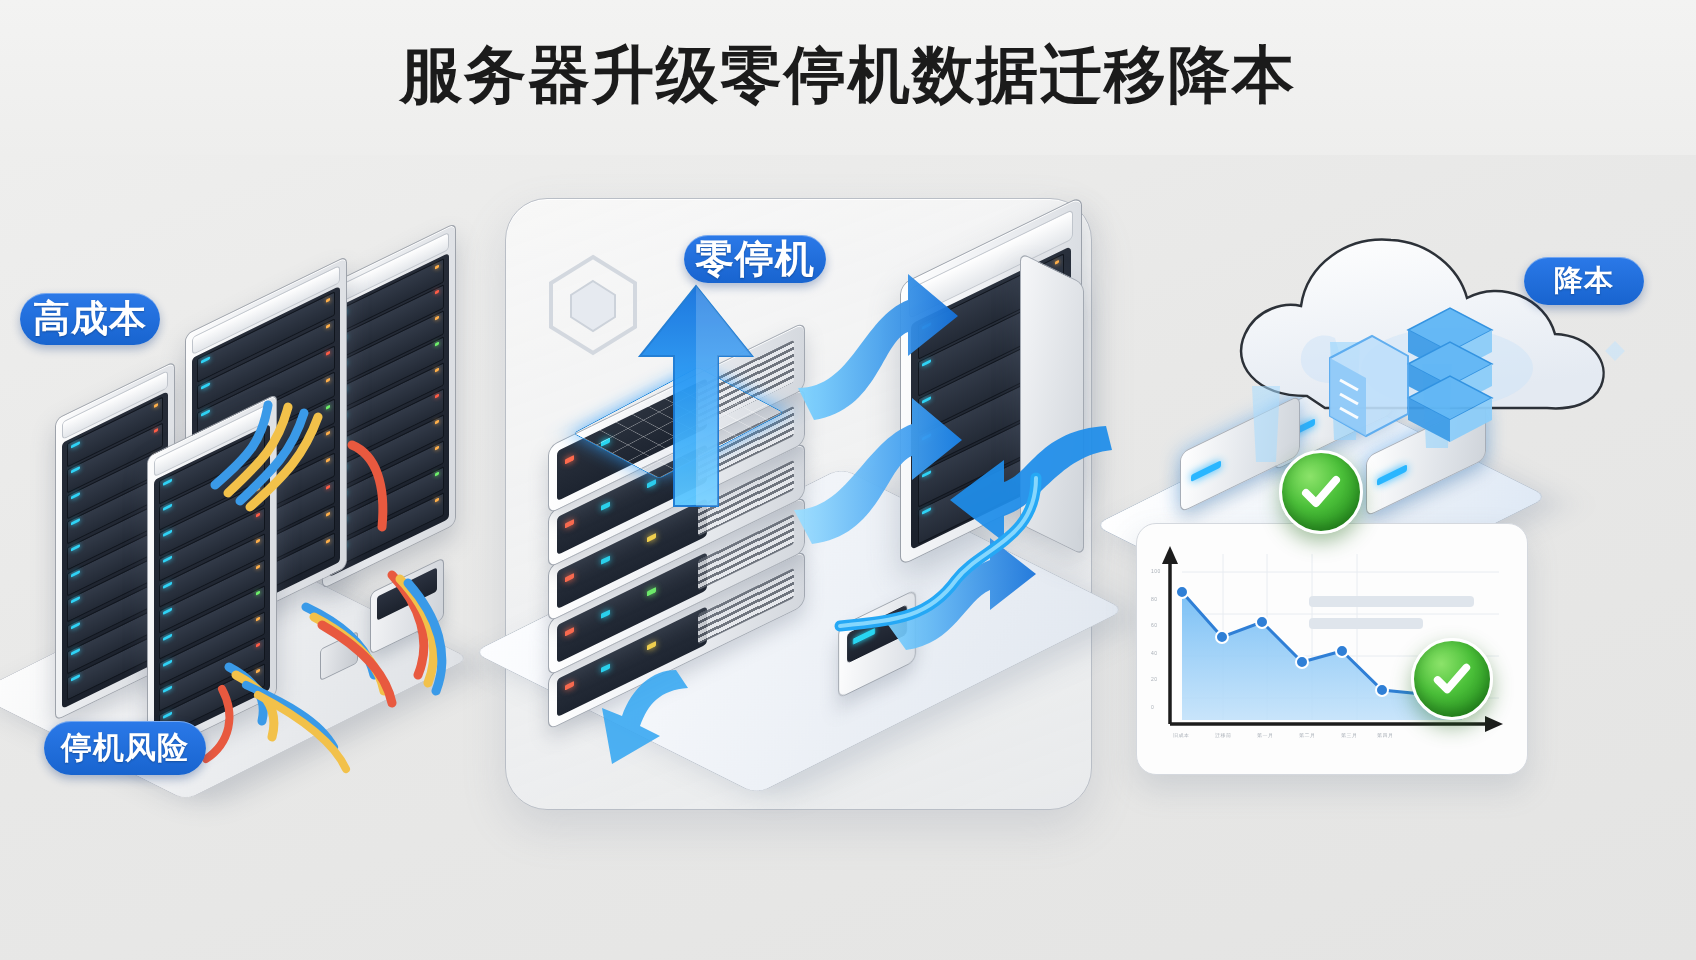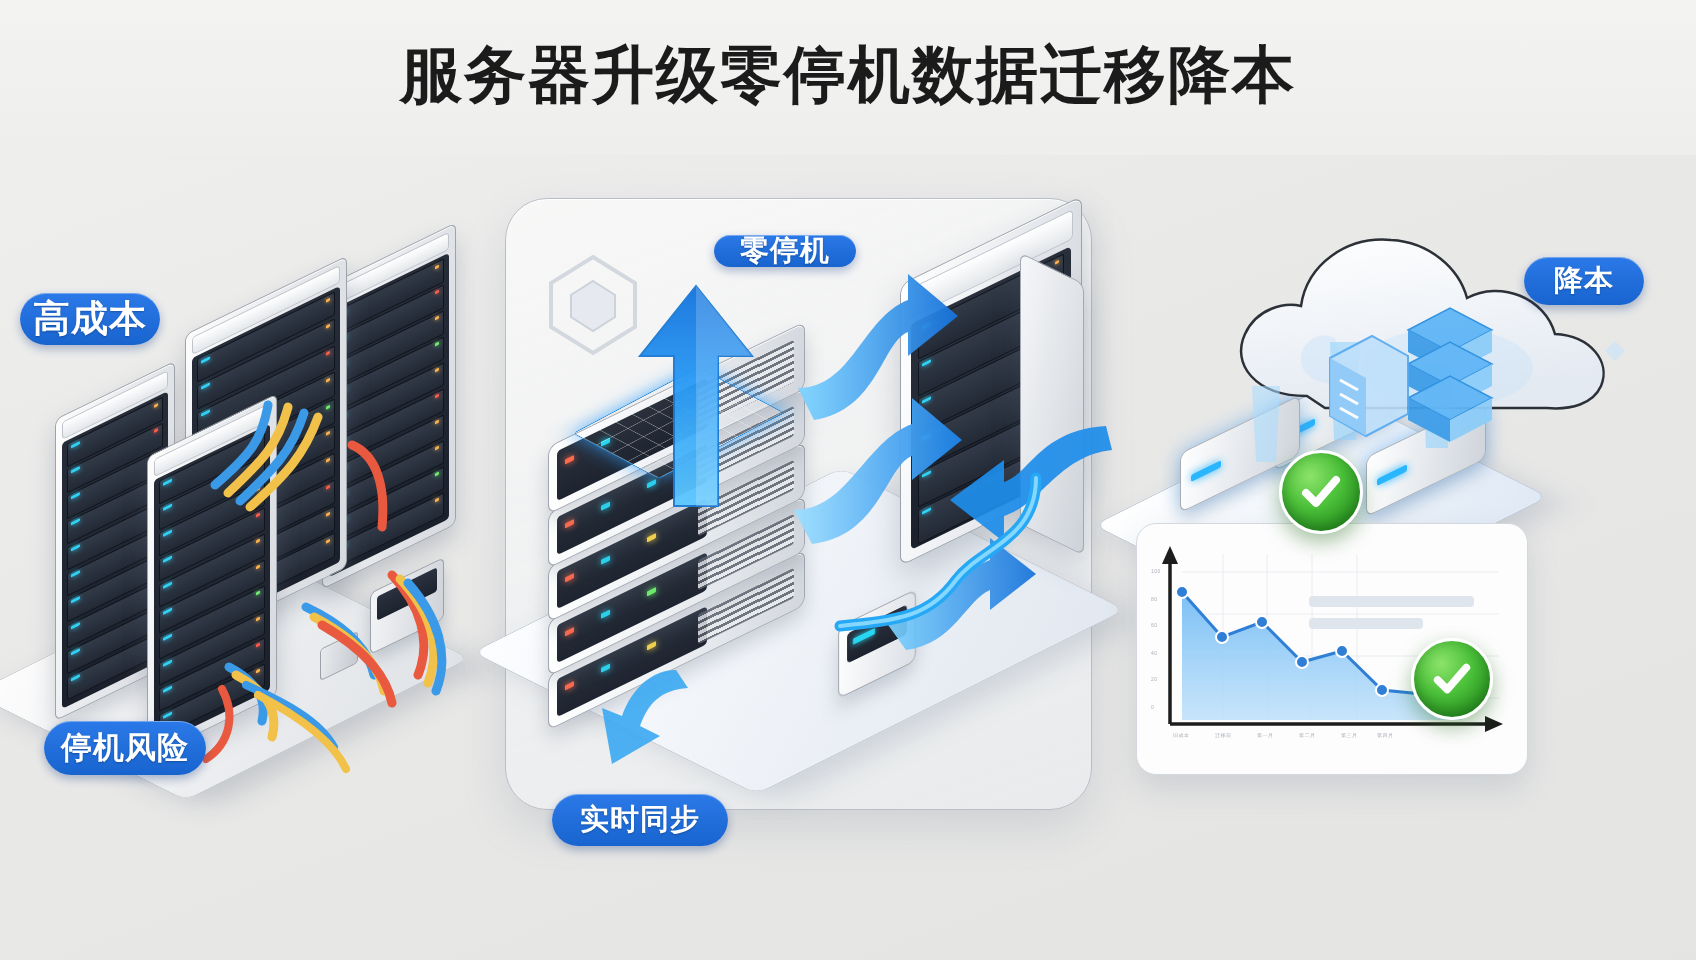--- a/index.html
+++ b/index.html
@@ -356,22 +356,21 @@
                 background:linear-gradient(180deg,#2a313d,#1c222e);"></div>
     <div style="position:absolute;left:14px;top:18px;width:22px;height:6px;border-radius:1px;
                 background:#28d6f2;box-shadow:0 0 6px #28d6f2;"></div>
   </div>
 
   <svg width="150" height="120" style="position:absolute;left:560px;top:660px;z-index:24;">
     <path d="M116 10 C 92 10, 72 28, 62 56 L42 48 L52 104 L100 76 L80 66
              C 88 44, 100 30, 128 28 Z" fill="#3aa9f2" opacity=".9"></path>
   </svg>
 
-  <div class="badge" style="left:714px;top:235px;width:142px;height:32px;font-size:29px;">零停机</div>
-  <div class="badge" style="left:552px;top:794px;width:176px;height:52px;font-size:29px;">实时同步</div>
+  <div class="badge" style="left:684px;top:235px;width:142px;height:48px;font-size:39px;">零停机</div>
 
   <div class="right-zone"></div>
 
   <svg width="420" height="230" style="position:absolute;left:1215px;top:218px;z-index:12;">
     <defs>
       <linearGradient id="gCloud" x1="0" y1="0" x2="0.3" y2="1">
         <stop offset="0%" stop-color="#ffffff"></stop>
           <stop offset="100%" stop-color="#e4eaf2"></stop>
       </linearGradient>
     </defs>

